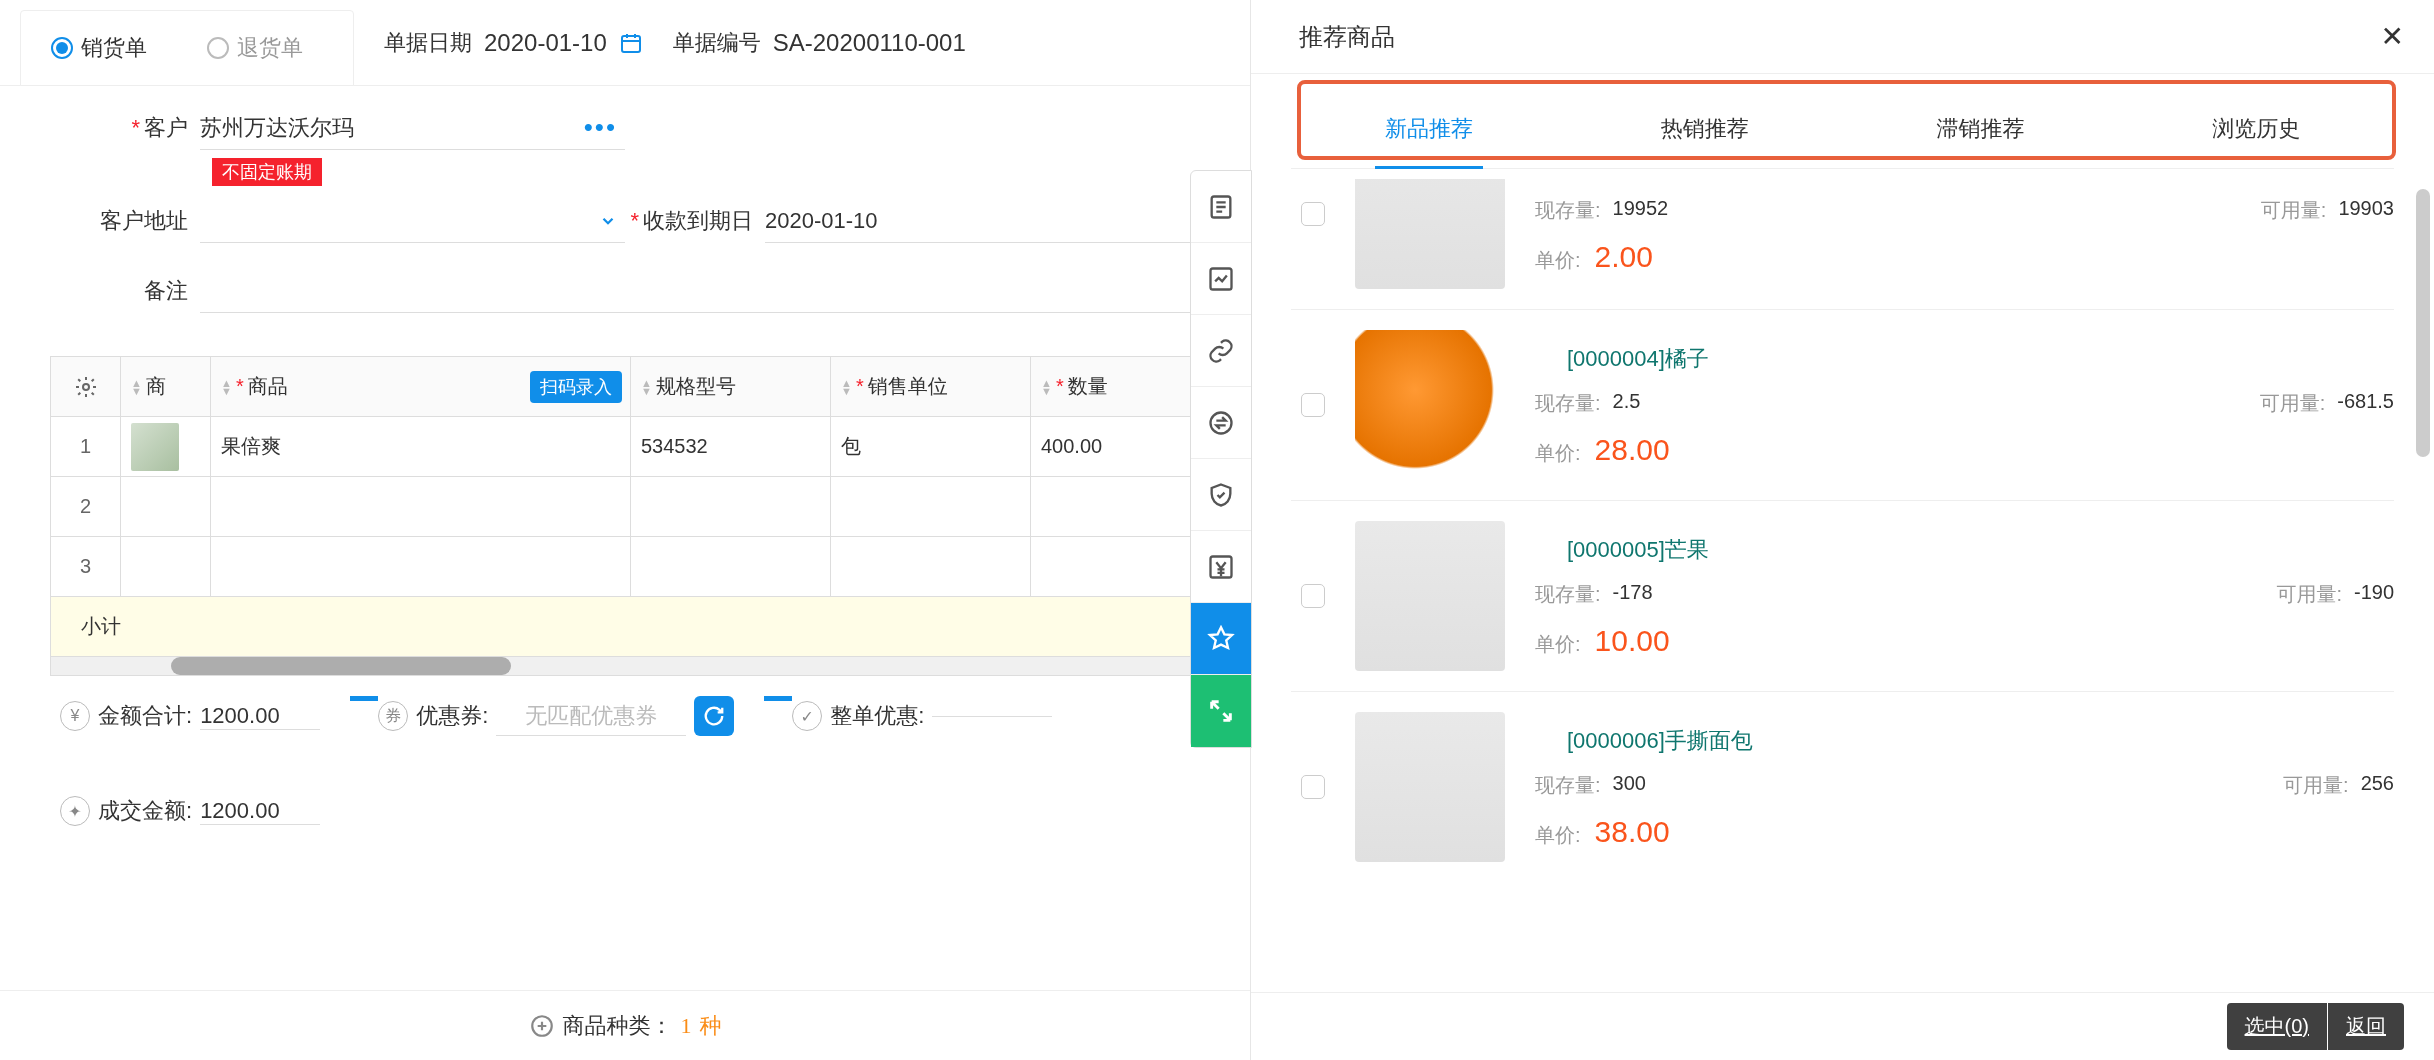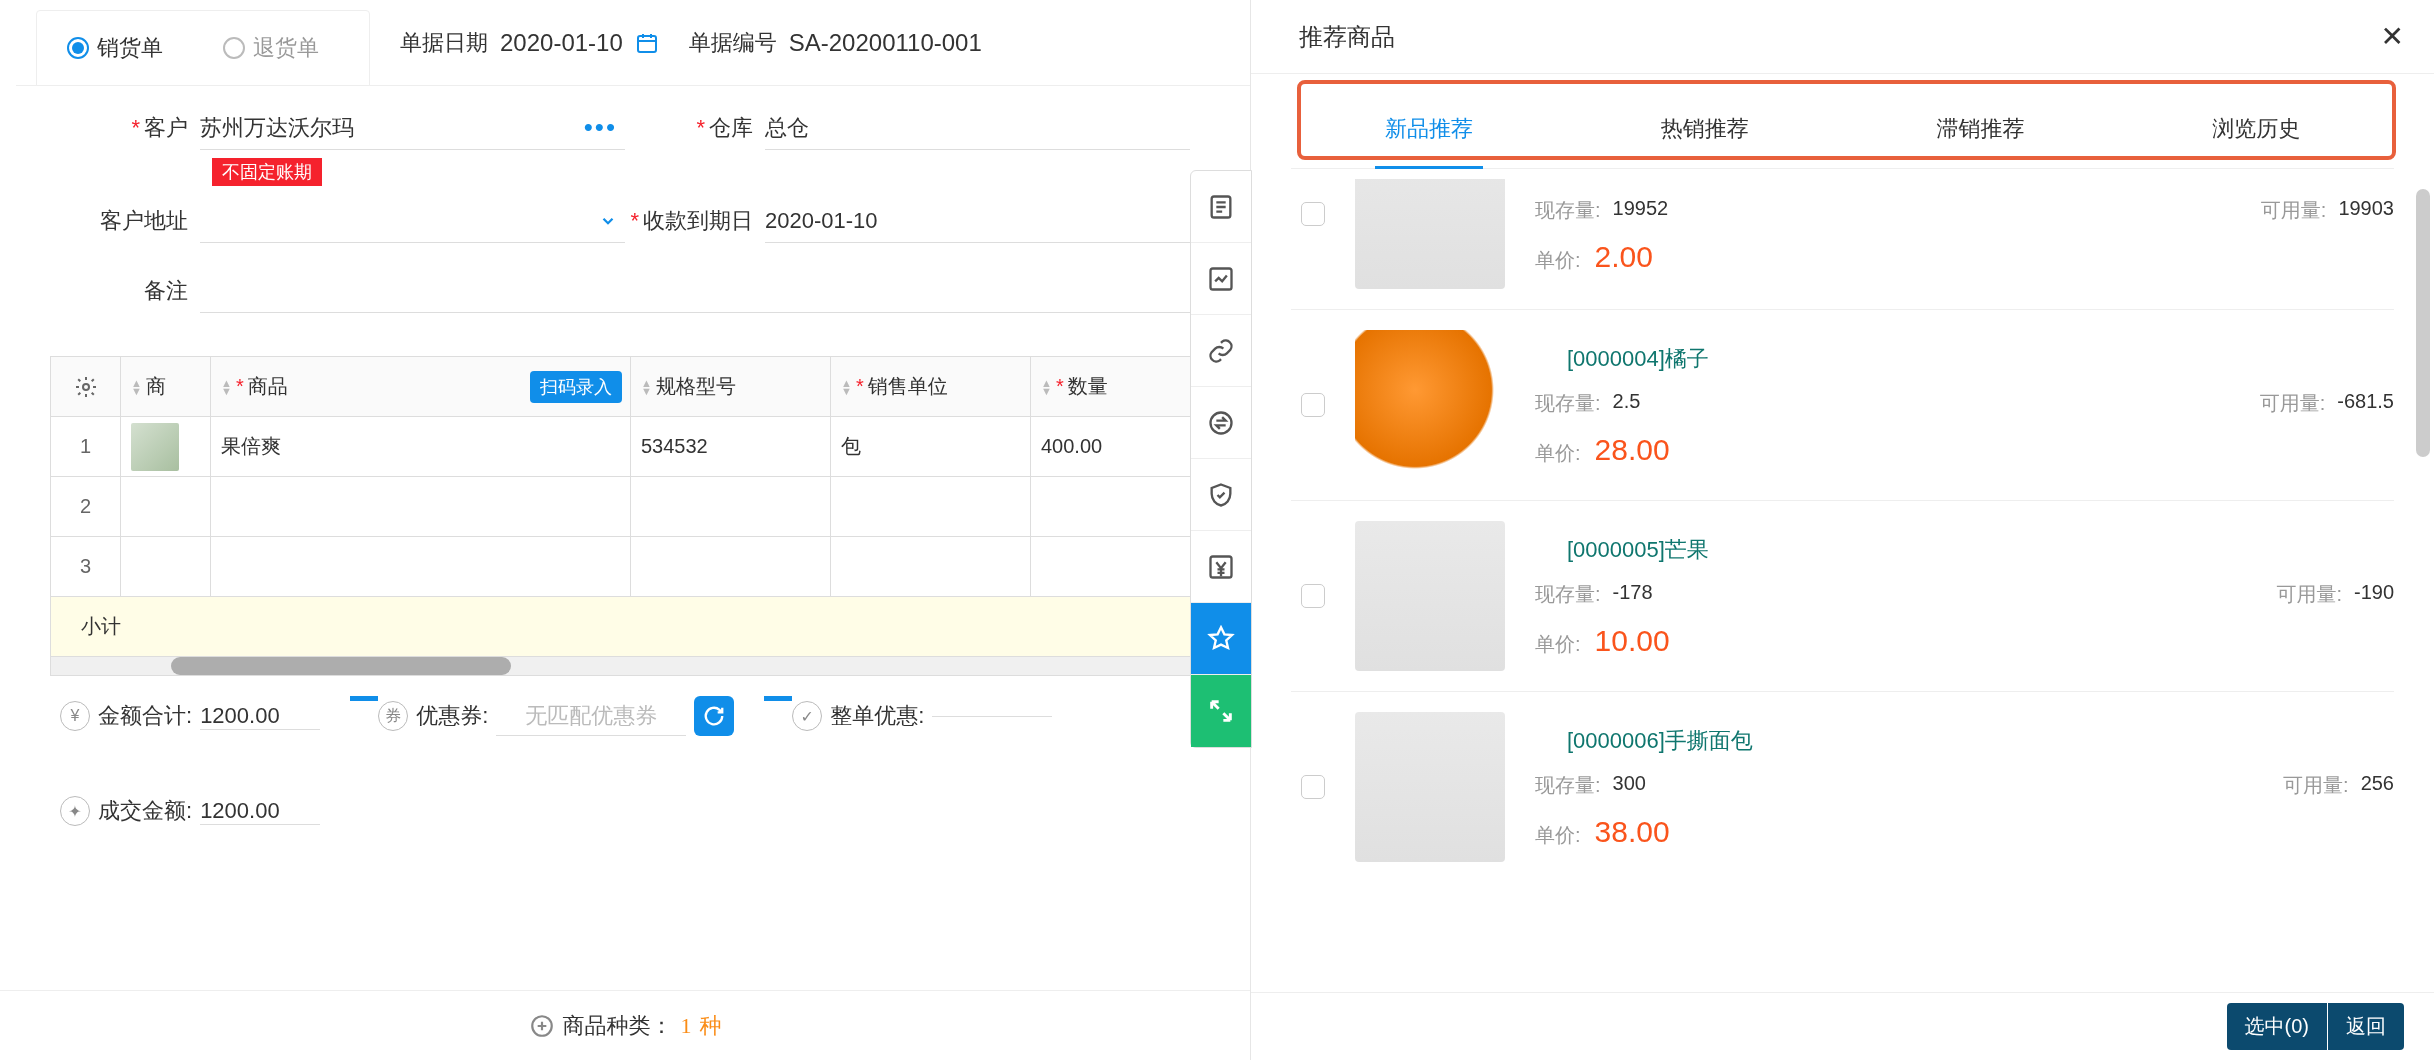--- a/index.html
+++ b/index.html
@@ -1,21 +1,21 @@
 <!DOCTYPE html>
 <html><head>
 <meta charset="utf-8">
 <style>
 * { box-sizing: border-box; margin: 0; padding: 0; }
 body { font-family: -apple-system, "PingFang SC", "Microsoft YaHei", sans-serif; font-size: 14px; color: #333; background: #fff; width: 2434px; height: 1060px; overflow: hidden; transform-origin: top left; }
 .app { display: flex; width: 100%; height: 100%; }
 .left-panel { width: 1250px; height: 100%; background: #fff; position: relative; }
 .right-panel { flex: 1; background: #fff; border-left: 1px solid #e6e6e6; display: flex; flex-direction: column; }
 
-.tab-header { display: flex; align-items: center; border-bottom: 1px solid #eee; height: 86px; padding: 0 20px; margin-left: 16px; }
+.tab-header { display: flex; align-items: center; border-bottom: 1px solid #eee; height: 86px; padding: 0 20px; }
 .radio-group { display: flex; align-items: center; border: 1px solid #eee; border-radius: 4px 4px 0 0; background: #fff; margin-top: 10px; padding: 0 10px; height: 76px; }
 .radio-item { display: flex; align-items: center; gap: 8px; margin-right: 30px; cursor: pointer; padding: 10px 10px 10px 20px;}
 .radio-circle { width: 22px; height: 22px; border-radius: 50%; border: 2px solid #bbb; display: inline-flex; align-items: center; justify-content: center; }
 .radio-circle.checked { border-color: #108ee9; }
 .radio-dot { width: 12px; height: 12px; background: #108ee9; border-radius: 50%; }
 .radio-label { font-size: 22px; }
 .radio-label.active { color: #333; }
 .radio-label.inactive { color: #999; }
 
 .meta-group { display: flex; align-items: center; margin-left: 30px; gap: 12px; font-size: 22px; }
@@ -97,21 +97,21 @@
 .rec-stat .val { color: #333; }
 .rec-price-row { display: flex; align-items: baseline; gap: 14px; }
 .rec-price-row .lbl { color: #999; font-size: 20px; }
 .rec-price-row .price { color: #fa541c; font-size: 30px; font-weight: 500; }
 
 .right-scrollbar { position: absolute; right: 4px; top: 0; width: 14px; height: 60%; background: transparent; }
 .right-scrollbar .vthumb { position: absolute; top: 10px; width: 14px; height: 55%; background: #ccc; border-radius: 8px; }
 
 .right-footer { display: flex; justify-content: flex-end; padding: 10px 30px; gap: 0; border-top: 1px solid #eee; }
 .btn { padding: 10px 18px; font-size: 20px; color: #fff; cursor: pointer; }
-.btn.primary { background: #0c4a6e; }
+.btn.primary { background: #404040; text-decoration: underline; }
 .btn-group { display: flex; border-radius: 4px; overflow: hidden; }
 .btn-divider { width: 1px; background: rgba(255,255,255,0.5); }
 
 svg { display: block; }
 </style>
 </head>
 <body>
 
 <div class="app">
   <div class="left-panel">
@@ -146,28 +146,20 @@
       <div class="form-row">
         <div class="form-col">
           <div class="form-col-inner">
             <div class="form-label"><span class="req">*</span><span>客户</span></div>
             <div class="form-field">
               <span>苏州万达沃尔玛</span>
               <span class="more-dots">•••</span>
             </div>
           </div>
           <div style="margin-left:152px"><span class="tag-red">不固定账期</span></div>
-        </div>
-        <div class="form-col" style="align-self:flex-start;">
-          <div class="form-col-inner">
-            <div class="form-label"><span class="req">*</span><span>仓库</span></div>
-            <div class="form-field">
-                <span>总仓</span>
-              </div>
-          </div>
         </div>
       </div>
       <div class="form-row">
         <div class="form-col">
             <div class="form-col-inner">
           <div class="form-label">客户地址</div>
           <div class="form-field">
                 <span></span>
             <svg class="chev-down" width="18" height="18" viewBox="0 0 24 24" fill="none" stroke="#108ee9" stroke-width="3">
                   <path d="M6 9l6 6 6-6"></path>

